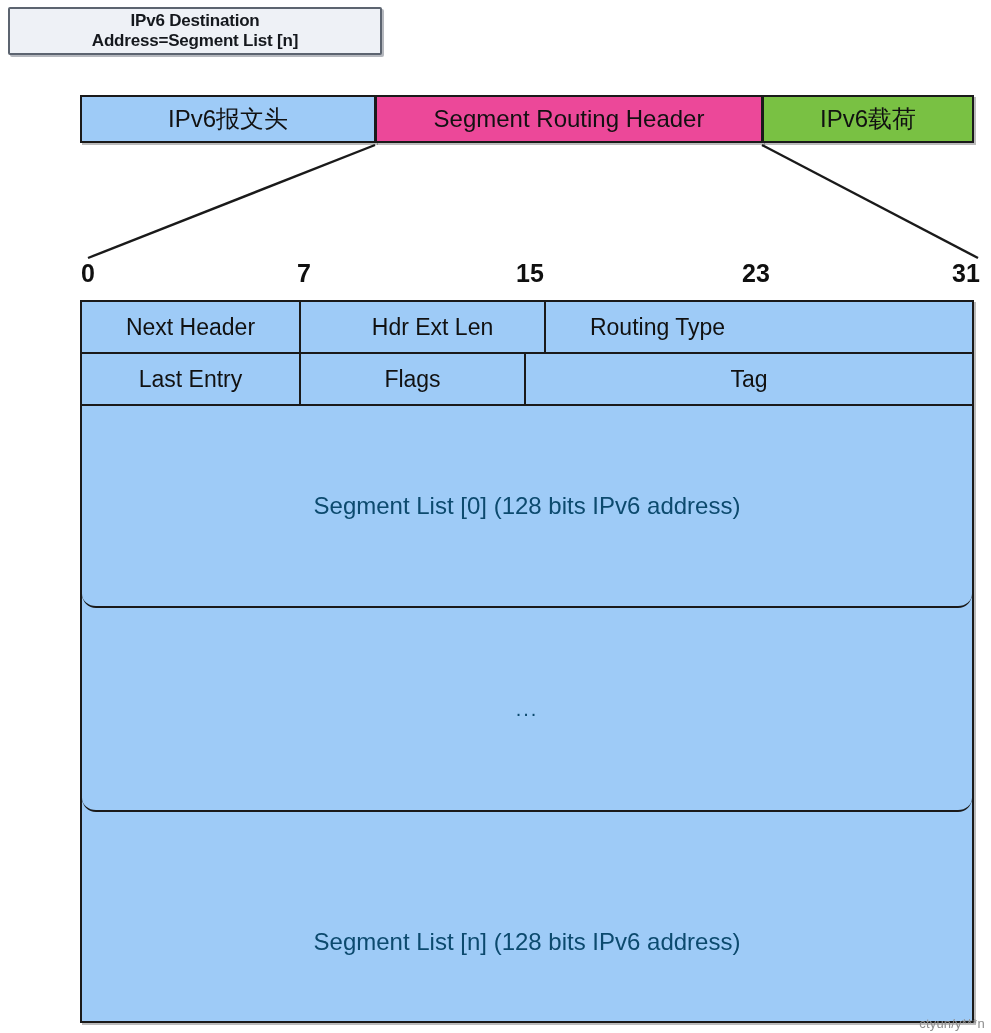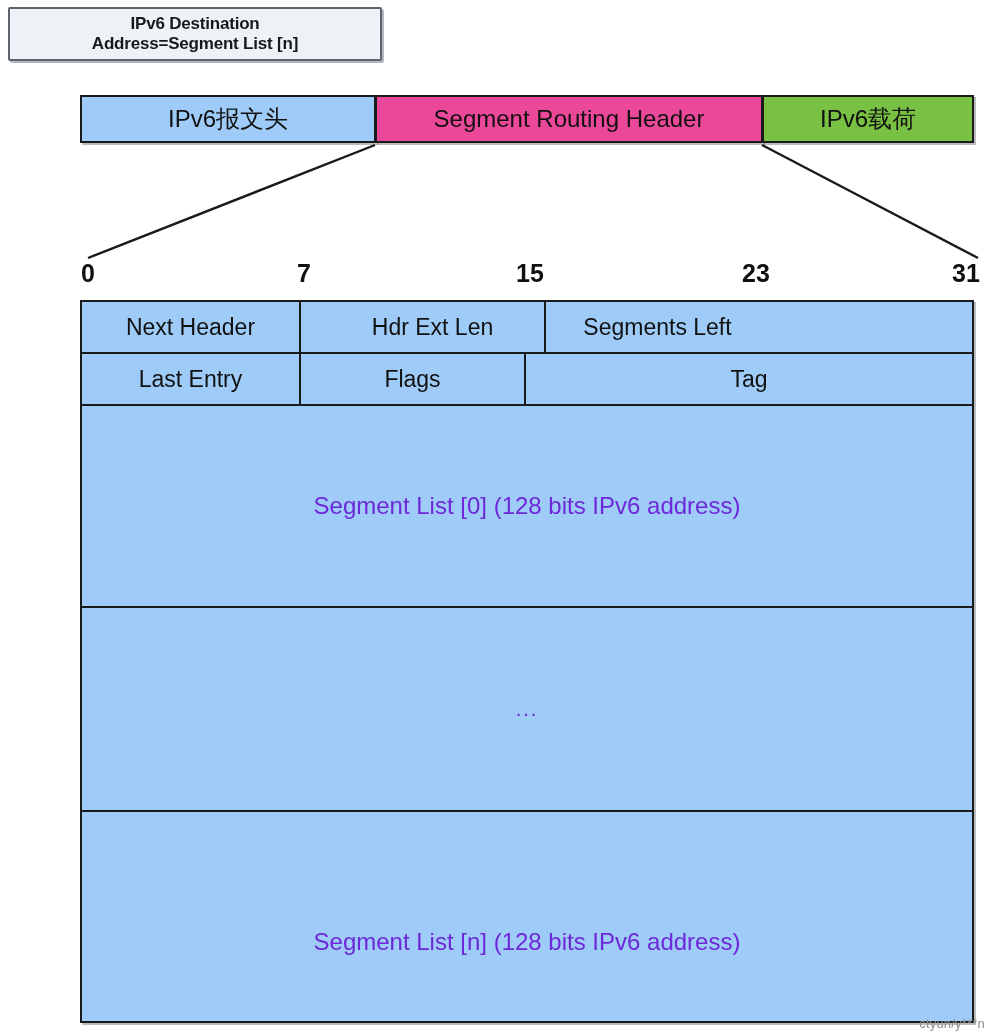--- a/index.html
+++ b/index.html
@@ -15,21 +15,21 @@
     font-family: "Liberation Sans", "DejaVu Sans", sans-serif;
     color: #111111;
   }
 
   
   #callout {
     position: absolute;
     left: 8px;
     top: 7px;
     width: 374px;
-    height: 54px;
+    height: 48px;
     box-sizing: border-box;
     background: #eef1f6;
     border: 2px solid #5c6470;
     border-radius: 2px;
     box-shadow: 2px 2px 0 rgba(90,98,110,0.45);
     display: flex;
     flex-direction: column;
     align-items: center;
     justify-content: center;
     line-height: 1.18;
@@ -137,24 +137,25 @@
 
   #row-2 .c1 { width: 219px; }
   #row-2 .c2 { width: 225px; }
   #row-2 .c3 { width: 446px; }
 
   .row-big {
     display: flex;
     align-items: center;
     justify-content: center;
     font-size: 24px;
-    color: #6d28d9;
+    color: #0c4a6e;
     box-sizing: border-box;
     border-bottom: 2px solid #1a1a1a;
     width: 100%;
+    border-radius: 14px;
   }
   #row-sl0  { height: 202px; }
   #row-dots { height: 204px; font-size: 20px; letter-spacing: 2px; }
   #row-sln  { height: 259px; border-bottom: none; }
 
   
   #watermark {
     position: absolute;
     right: 6px;
     bottom: 2px;
@@ -195,21 +196,21 @@
   <div class="tick" style="left:450px">15</div>
   <div class="tick" style="left:676px">23</div>
   <div class="tick" style="left:886px">31</div>
 </div>
 
 <div id="srh-table">
 
   <div class="trow row-fixed" id="row-1">
     <div class="tcell c1">Next Header</div>
     <div class="tcell c2">Hdr Ext Len</div>
-    <div class="tcell c4">Segments Left</div>
+    <div class="tcell c3">Routing Type</div>
   </div>
 
   <div class="trow row-fixed" id="row-2">
     <div class="tcell c1">Last Entry</div>
     <div class="tcell c2">Flags</div>
     <div class="tcell c3">Tag</div>
   </div>
 
   <div class="row-big" id="row-sl0">Segment List [0] (128 bits IPv6 address)</div>
 

